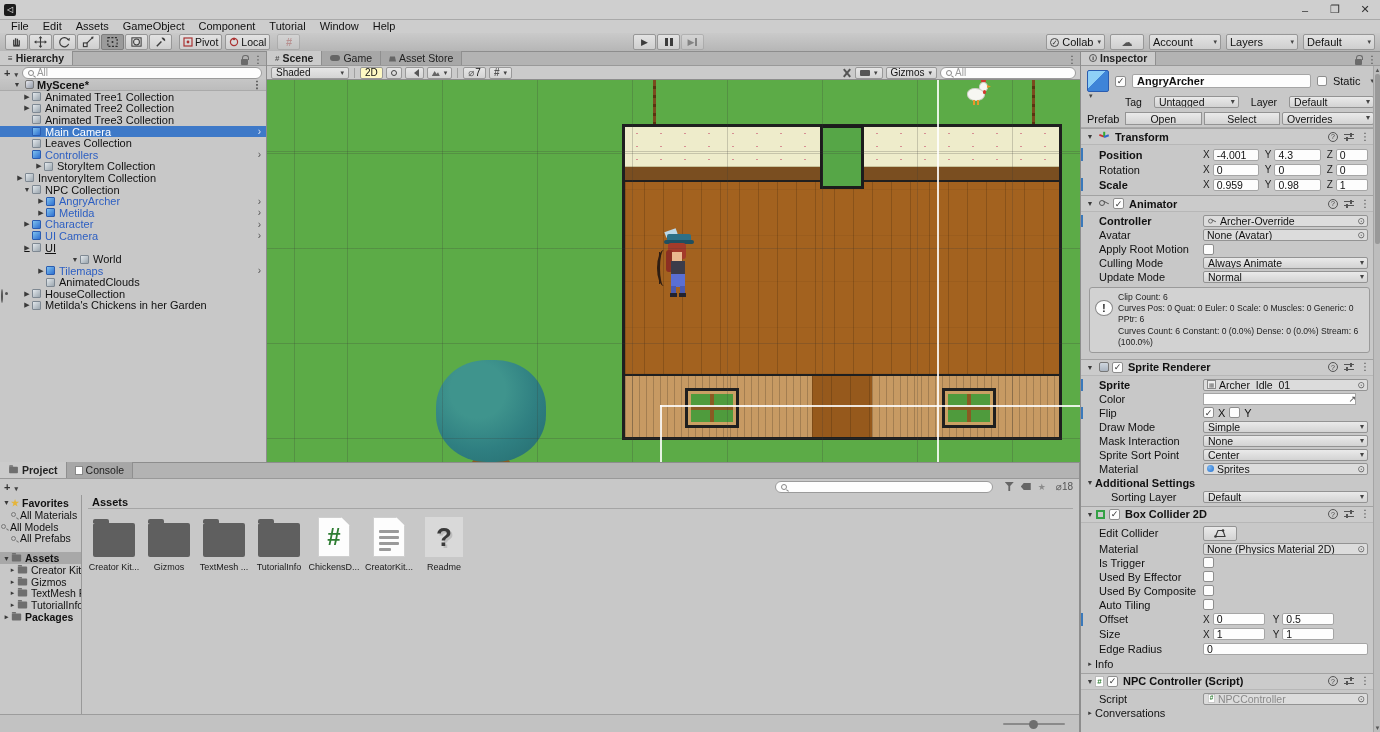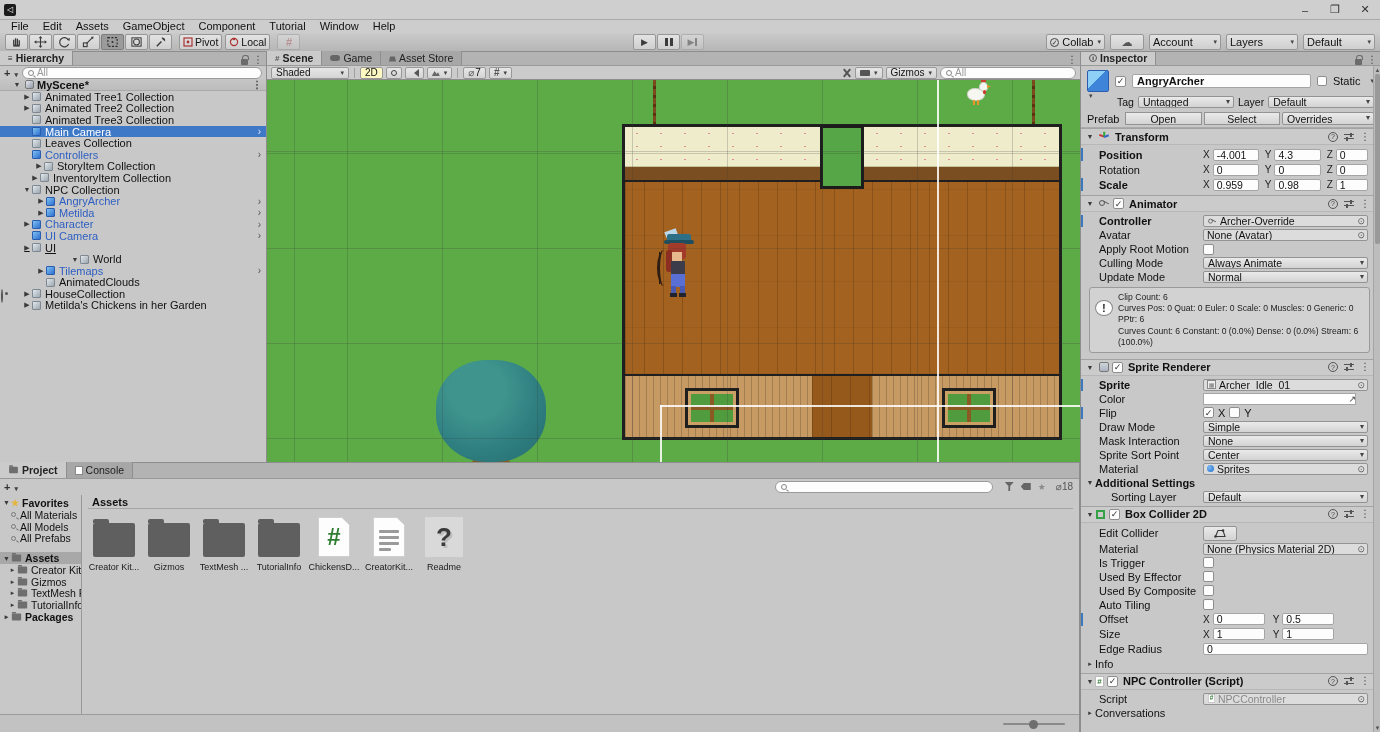--- a/index.html
+++ b/index.html
@@ -164,21 +164,21 @@
   .boldlbl{font-weight:bold}
   .infobox{margin:3px 10px 4px 8px;border:1px solid #9a9a9a;border-radius:3px;background:#d2d2d2;display:flex;padding:4px 5px;gap:5px}
   .infobox .bubble{width:18px;height:16px;background:#fdfdfd;border:1px solid #888;border-radius:50%;flex:none;display:flex;align-items:center;justify-content:center;font-weight:bold;font-size:10px;margin-top:8px}
   .infobox .itxt{font-size:8.6px;line-height:1.3;color:#222}
   .colorswatch{flex:1;height:12px;background:#fff;border:1px solid #a5a5a5;margin-right:12px}
   .eyedrop{position:absolute;right:12px;font-size:9px;color:#444;transform:rotate(0deg)}
   #insp-head{padding:4px 6px 2px 6px;border-bottom:1px solid #aaa}
   .bigcube{width:22px;height:22px;background:linear-gradient(135deg,#8fd0f7 0 45%,#3e84d8 45% 100%);border:1px solid #2a5cb0;border-radius:2px;position:relative}
   .bigcube:after{content:"▾";position:absolute;left:1px;bottom:-9px;font-size:7px;color:#444}
   .namefield{flex:1;background:#fdfdfd;border:1px solid #a5a5a5;border-radius:2px;height:14px;display:flex;align-items:center;padding:0 4px;font-weight:bold}
-  .minitag{font-size:10.5px;margin:0 4px}
+  .minitag{font-size:10.5px;margin:0 12px}
   .pbtn{flex:1;height:13px;background:linear-gradient(#eaeaea,#d3d3d3);border:1px solid #939393;display:flex;align-items:center;justify-content:center;font-size:10.5px}
   .sq-green{width:9px;height:9px;border:2px solid #35a146;margin:1px}
   .pagehash{width:9px;height:11px;background:#fff;border:1px solid #bbb;font-size:8px;font-weight:bold;color:#2e7d32;display:flex;align-items:center;justify-content:center}
   .axis3{position:relative;width:11px;height:11px}
   .axis3 i{position:absolute;left:5px;top:5px;width:5px;height:1.6px;transform-origin:0 50%;display:block}
   .sprico{width:10px;height:10px;border:1px solid #777;background:linear-gradient(#cfd6de,#aab4c0);border-radius:2px}
   .animico{width:11px;height:11px;position:relative}
   .animico:before{content:"";position:absolute;left:0;top:2px;width:4px;height:4px;border:1.4px solid #555;border-radius:50%}
   .animico:after{content:"";position:absolute;left:4px;top:4px;width:6px;height:1.4px;background:#555;transform:rotate(28deg)}
   .editcol-btn{width:34px;height:15px;background:linear-gradient(#eaeaea,#d3d3d3);border:1px solid #939393;border-radius:2px;display:flex;align-items:center;justify-content:center}
@@ -374,21 +374,21 @@
           <span class="fold"></span>
           <span class="cube pre"></span>
           <span class="pretxt">Controllers</span>
           <span class="chev">›</span>
         </div>
         <div class="hrow" style="padding-left: 34px;">
           <span class="fold">▶</span>
           <span class="cube"></span>
           <span class="">StoryItem Collection</span>
         </div>
-        <div class="hrow" style="padding-left: 30px;">
+        <div class="hrow" style="padding-left: 15px;">
           <span class="fold">▶</span>
           <span class="cube"></span>
           <span class="">InventoryItem Collection</span>
         </div>
         <div class="hrow" style="padding-left: 22px;">
           <span class="fold">▼</span>
           <span class="cube"></span>
           <span class="">NPC Collection</span>
         </div>
         <div class="hrow" style="padding-left: 36px;">
@@ -608,21 +608,21 @@
       <div id="p-tree">
           <div class="prow bold" style="padding-left: 2px;">
             <span class="fold" style="width: 9px;">▼</span>
             <span class="star">★</span>
             <span class="">Favorites</span>
           </div>
           <div class="prow" style="padding-left: 10px;">
             <span class="minimag"></span>
             <span class="">All Materials</span>
           </div>
-          <div class="prow" style="padding-left: 10px;">
+          <div class="prow" style="">
             <span class="minimag"></span>
             <span class="">All Models</span>
           </div>
           <div class="prow" style="padding-left: 10px;">
             <span class="minimag"></span>
             <span class="">All Prefabs</span>
           </div>
           <div style="height: 8px;"></div>
           <div class="prow sel bold" style="padding-left: 2px;">
             <span class="fold" style="width: 9px;">▼</span>

